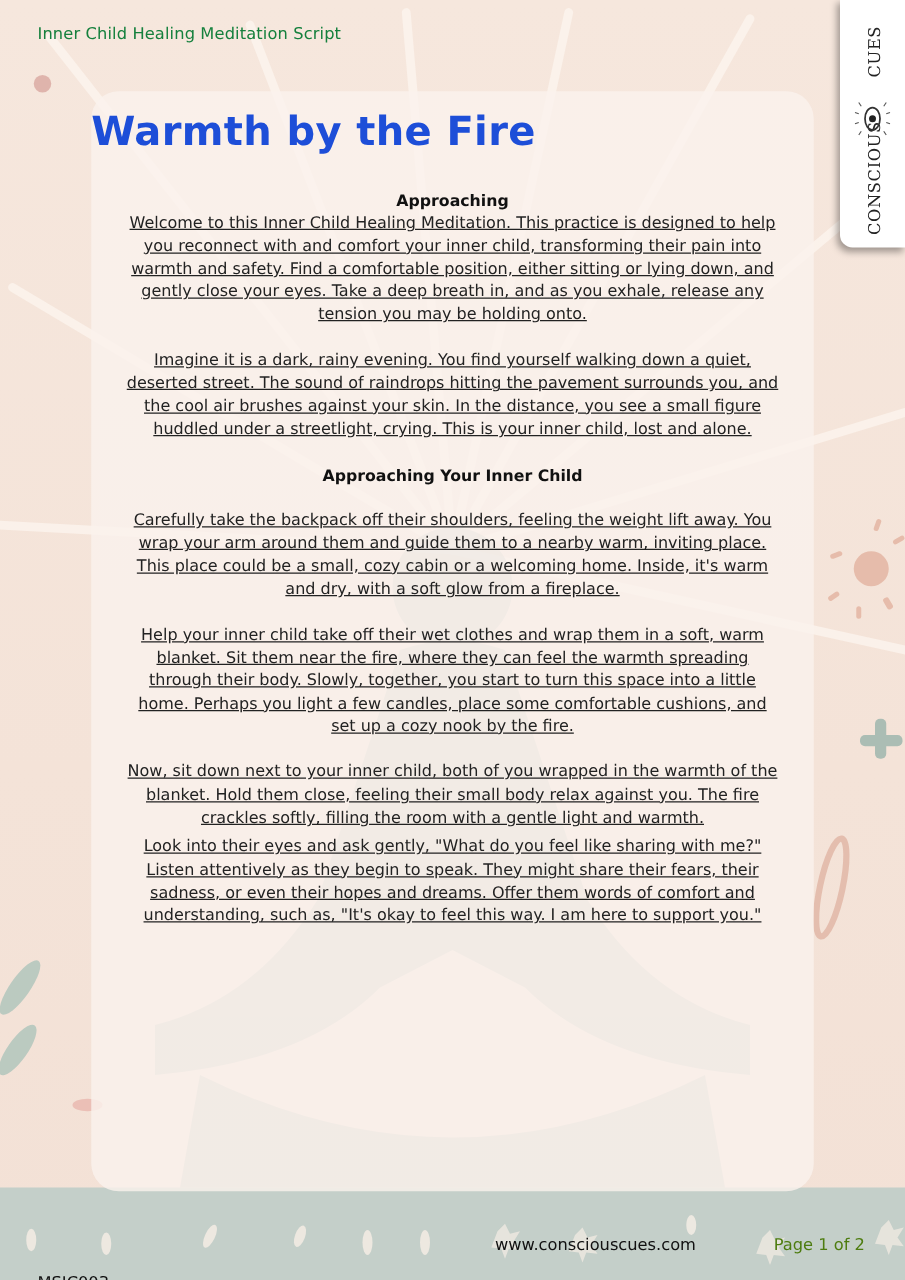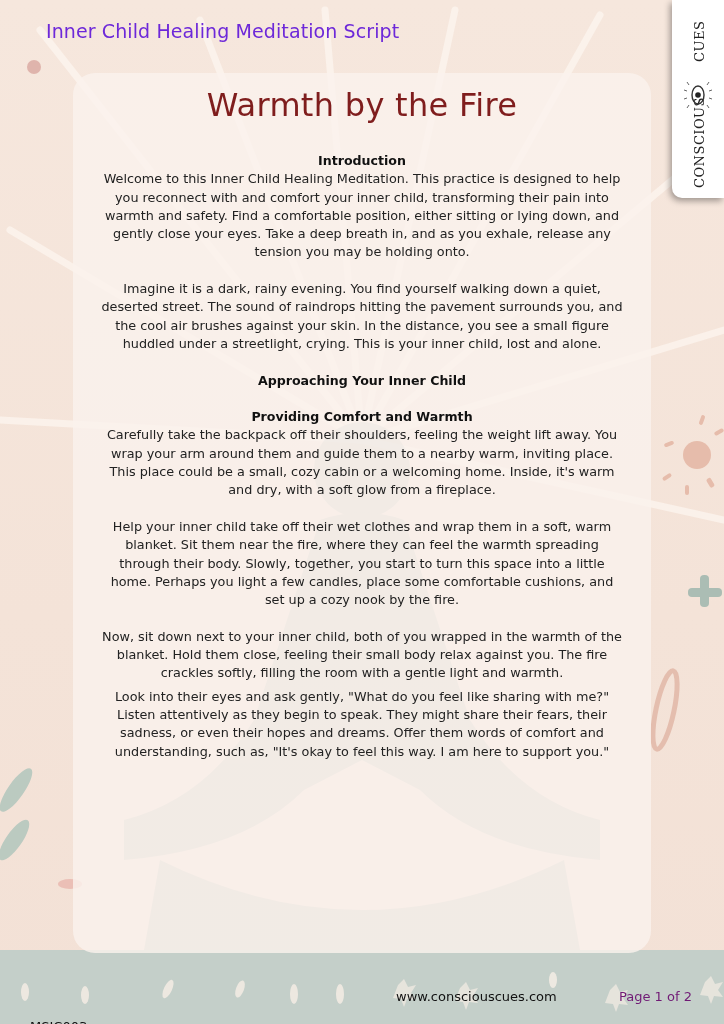--- a/index.html
+++ b/index.html
@@ -15,55 +15,55 @@
     }
     .rays { position: absolute; left: 0; top: 0; width: 724px; height: 960px; }
     .bottom-band {
       position: absolute; left: 0; top: 950px; width: 724px; height: 74px;
       background: #c4cfc9;
     }
     .deco-svg { position: absolute; left: 0; top: 0; width: 724px; height: 1024px; pointer-events: none; }
 
     .header-title {
       position: absolute; left: 30px; top: 20px;
-      font-size: 19px; color: #6d28d9; letter-spacing: 0.1px; margin-left: 16px;
+      font-size: 13px; color: #15803d; letter-spacing: 0.1px;
     }
 
     .brand-tab {
       position: absolute; left: 672px; top: 0; width: 52px; height: 198px;
       background: #ffffff; border-bottom-left-radius: 10px;
       box-shadow: -2px 3px 6px rgba(0,0,0,0.35);
     }
     .brand-vertical {
       position: absolute; left: 0; top: 0; width: 52px; height: 198px;
     }
 
     .card {
       position: absolute; left: 73px; top: 73px; width: 578px; height: 880px;
       background: rgba(250, 242, 237, 0.82);
       border-radius: 22px;
     }
     .card-title {
-      position: absolute; left: 73px; top: 86px; width: 578px; text-align: center;
-      font-size: 32px; font-weight: normal; color: #7f1d1d; letter-spacing: 0.3px;
+      position: absolute; left: 73px; top: 86px; width: 578px; text-align: left;
+      font-size: 32px; font-weight: bold; color: #1d4ed8; letter-spacing: 0.3px;
     }
     .content {
       position: absolute; left: 100px; top: 152px; width: 524px;
       text-align: center; font-size: 12.8px; line-height: 18.3px; color: #222;
     }
     .section { margin: 0 0 18.3px 0; }
     .section h2 {
       margin: 0; font-size: 12.6px; font-weight: bold; color: #111; line-height: 18.3px;
     }
-    .section p { margin: 0; }
+    .section p { margin: 0; text-decoration: underline; }
     .section p + p { margin-top: 5px; }
 
     .footer-code { position: absolute; left: 30px; top: 1019px; font-size: 13px; color: #111; }
     .footer-url { position: absolute; left: 396px; top: 989px; font-size: 13px; color: #111; }
-    .footer-page { position: absolute; left: 619px; top: 989px; font-size: 13px; color: #701a75; }
+    .footer-page { position: absolute; left: 619px; top: 989px; font-size: 13px; color: #4d7c0f; }
   </style>
 </head>
 <body>
 
 <div class="page-bg"></div>
 
 <svg class="rays" viewBox="0 0 724 960">
   <g stroke="#fdf6f0" stroke-width="7" stroke-linecap="round" opacity="0.75">
     <line x1="362" y1="440" x2="40" y2="30"></line>
     <line x1="362" y1="440" x2="200" y2="20"></line>
@@ -153,31 +153,30 @@
     <text x="0" y="0" transform="translate(32 62) rotate(-90)" font-family="DejaVu Serif, serif" font-size="13" fill="#222" letter-spacing="0.5">CUES</text>
   </svg>
 </div>
 
 <div class="card"></div>
 
 <h1 class="card-title" style="margin:0;">Warmth by the Fire</h1>
 
 <div class="content">
   <div class="section">
-    <h2>Introduction</h2>
+    <h2>Approaching</h2>
     <p>Welcome to this Inner Child Healing Meditation. This practice is designed to help you reconnect with and comfort your inner child, transforming their pain into warmth and safety. Find a comfortable position, either sitting or lying down, and gently close your eyes. Take a deep breath in, and as you exhale, release any tension you may be holding onto.</p>
   </div>
   <div class="section">
     <p>Imagine it is a dark, rainy evening. You find yourself walking down a quiet, deserted street. The sound of raindrops hitting the pavement surrounds you, and the cool air brushes against your skin. In the distance, you see a small figure huddled under a streetlight, crying. This is your inner child, lost and alone.</p>
   </div>
   <div class="section">
     <h2>Approaching Your Inner Child</h2>
   </div>
   <div class="section">
-    <h2>Providing Comfort and Warmth</h2>
     <p>Carefully take the backpack off their shoulders, feeling the weight lift away. You wrap your arm around them and guide them to a nearby warm, inviting place. This place could be a small, cozy cabin or a welcoming home. Inside, it's warm and dry, with a soft glow from a fireplace.</p>
   </div>
   <div class="section">
     <p>Help your inner child take off their wet clothes and wrap them in a soft, warm blanket. Sit them near the fire, where they can feel the warmth spreading through their body. Slowly, together, you start to turn this space into a little home. Perhaps you light a few candles, place some comfortable cushions, and set up a cozy nook by the fire.</p>
   </div>
   <div class="section">
     <p>Now, sit down next to your inner child, both of you wrapped in the warmth of the blanket. Hold them close, feeling their small body relax against you. The fire crackles softly, filling the room with a gentle light and warmth.</p>
     <p>Look into their eyes and ask gently, "What do you feel like sharing with me?" Listen attentively as they begin to speak. They might share their fears, their sadness, or even their hopes and dreams. Offer them words of comfort and understanding, such as, "It's okay to feel this way. I am here to support you."</p>
   </div>
 </div>

